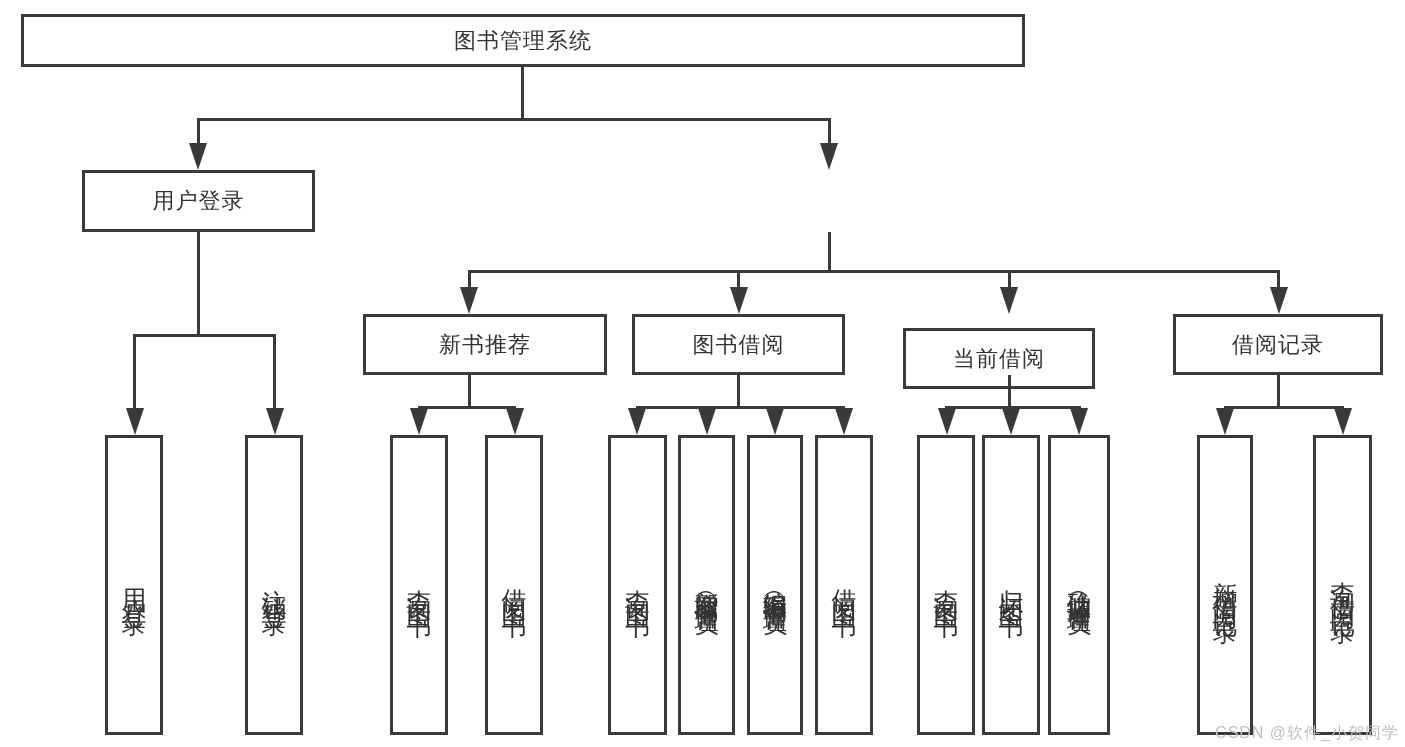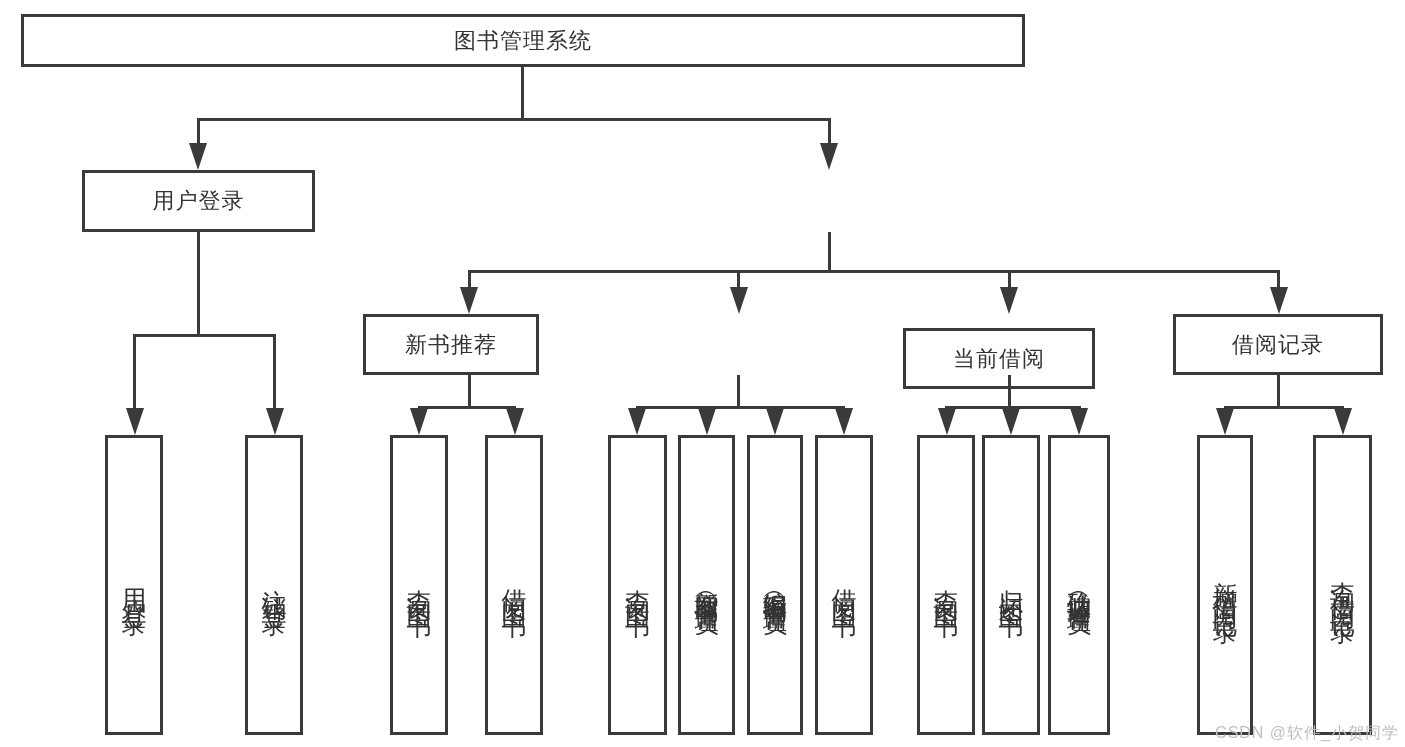--- a/index.html
+++ b/index.html
@@ -46,22 +46,25 @@
 <div class="canvas">
 
   <div class="box hbox" style="left:21px;top:14px;width:1004px;height:53px">
     <span class="lbl">图书管理系统</span>
   </div>
 
   <div class="box hbox" style="left:82px;top:170px;width:233px;height:62px">
     <span class="lbl">用户登录</span>
   </div>
 
-  <div class="box hbox" style="left:363px;top:314px;width:176px;height:61px">
+  <div class="box hbox" style="left:363px;top:314px;width:244px;height:61px">
     <span class="lbl">新书推荐</span>
+  </div>
+  <div class="box hbox" style="left:632px;top:314px;width:213px;height:61px">
+    <span class="lbl">图书借阅</span>
   </div>
   <div class="box hbox" style="left:903px;top:328px;width:192px;height:61px">
     <span class="lbl">当前借阅</span>
   </div>
   <div class="box hbox" style="left:1173px;top:314px;width:210px;height:61px">
     <span class="lbl">借阅记录</span>
   </div>
 
   <div class="box vbox" style="left:105px;top:435px;width:58px;height:300px">
     <span class="lbl">用户登录</span>

